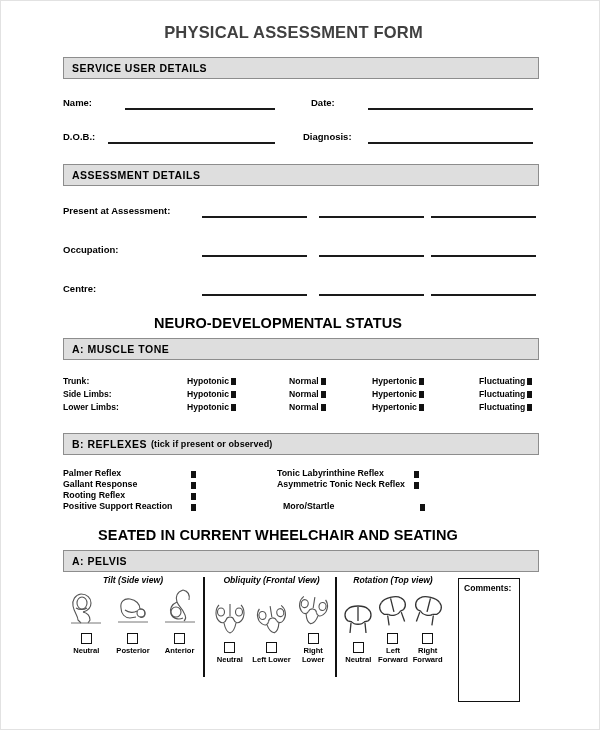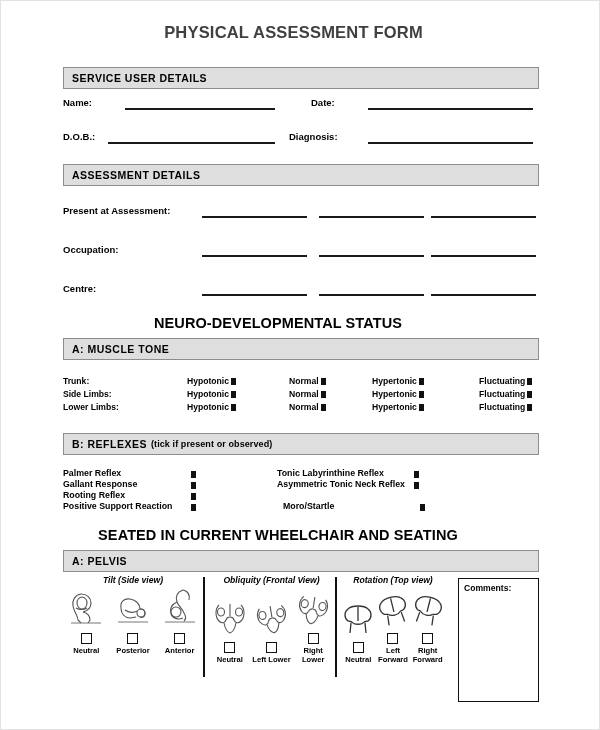--- a/index.html
+++ b/index.html
@@ -187,56 +187,56 @@
     width: 0;
     height: 100px;
     border-left: 2px solid #111;
   }
 
   
   .comments-box {
     position: absolute;
     left: 441px;
     top: 569px;
-    width: 81px;
+    width: 62px;
     height: 124px;
     border: 1.6px solid #111;
     box-sizing: border-box;
     background: #fff;
   }
   .comments-label {
     font-size: 8.6px;
     font-weight: bold;
     color: #000;
     padding: 4px 0 0 5px;
   }
 </style>
 </head>
 <body>
 
 <div class="page">
   <div class="page-inner">
 
     <div class="doc-title">PHYSICAL ASSESSMENT FORM</div>
 
-    <div class="bar" style="top:58px;">
+    <div class="bar" style="top:48px;">
       <span class="bar-label">SERVICE USER DETAILS</span>
     </div>
 
     <div class="field-row" style="top:88px;">
       <span class="field-label" style="left:0;">Name:</span>
       <span class="rule" style="left:62px; width:150px;"></span>
       <span class="field-label" style="left:232px;padding-left:16px;">Date:</span>
       <span class="rule" style="left:305px; width:165px;"></span>
     </div>
 
     <div class="field-row" style="top:122px;">
       <span class="field-label" style="left:0;">D.O.B.:</span>
       <span class="rule" style="left:45px; width:167px;"></span>
-      <span class="field-label" style="left:226px;">Diagnosis:</span>
+      <span class="field-label" style="left:240px;">Diagnosis:</span>
       <span class="rule" style="left:305px; width:165px;"></span>
     </div>
 
     <div class="bar" style="top:155px;">
       <span class="bar-label">ASSESSMENT DETAILS</span>
     </div>
 
     <div class="field-row" style="top:235px;">
       <span class="field-label" style="left:0;">Occupation:</span>
       <span class="rule" style="left:139px; width:105px;"></span>

